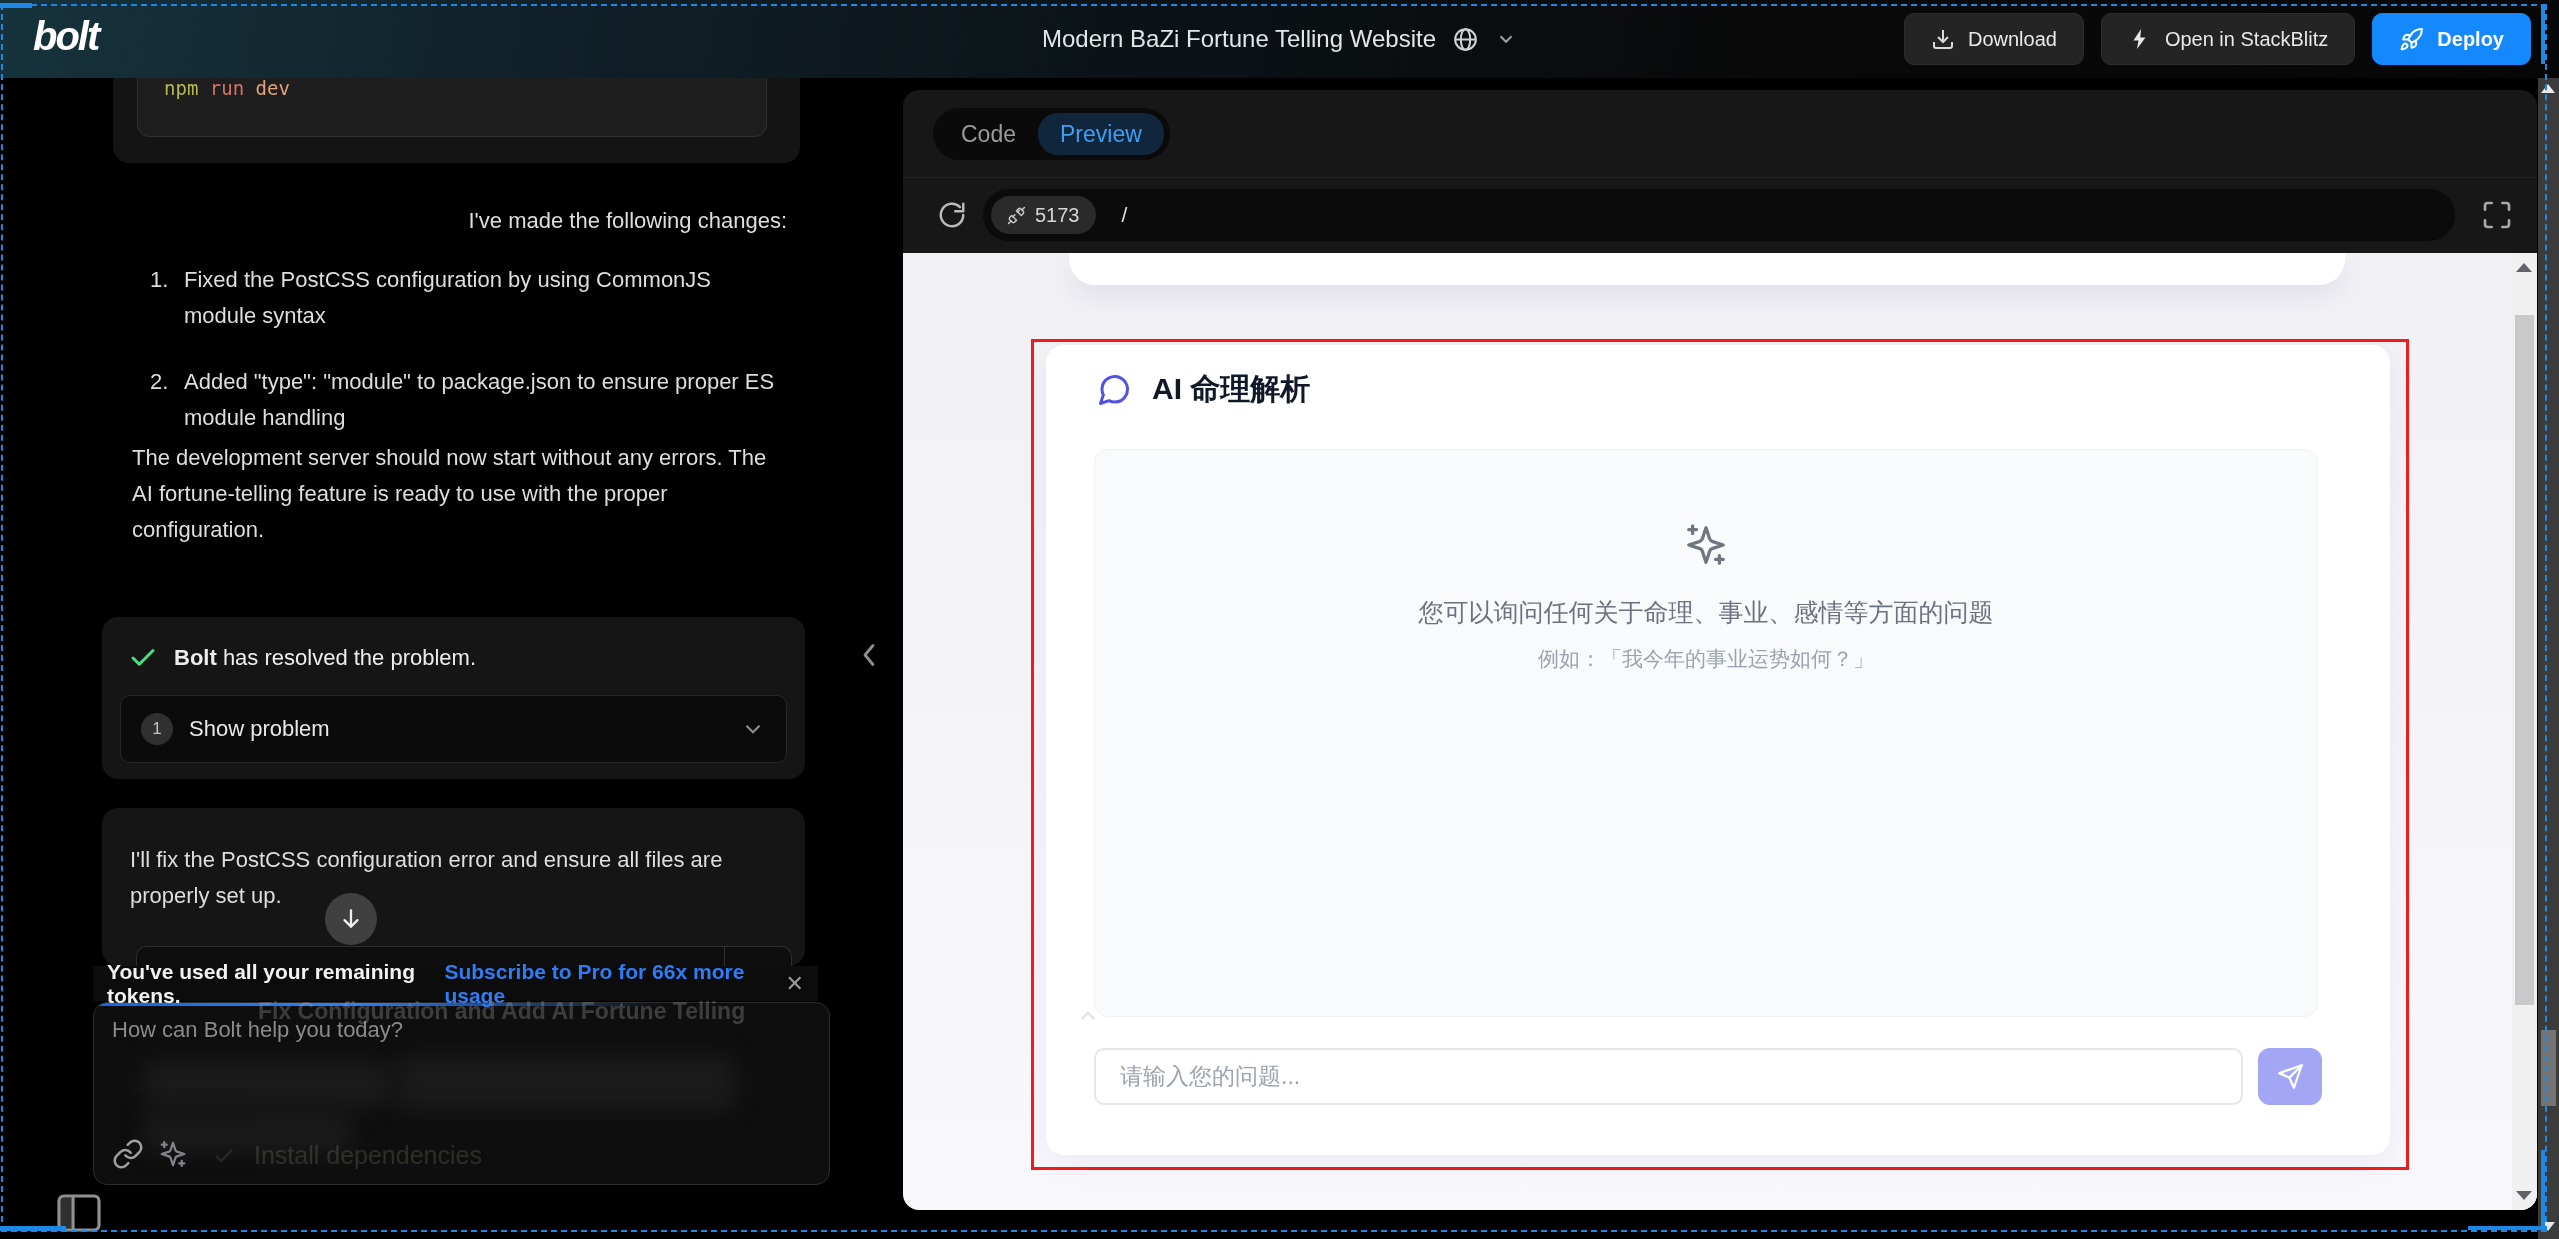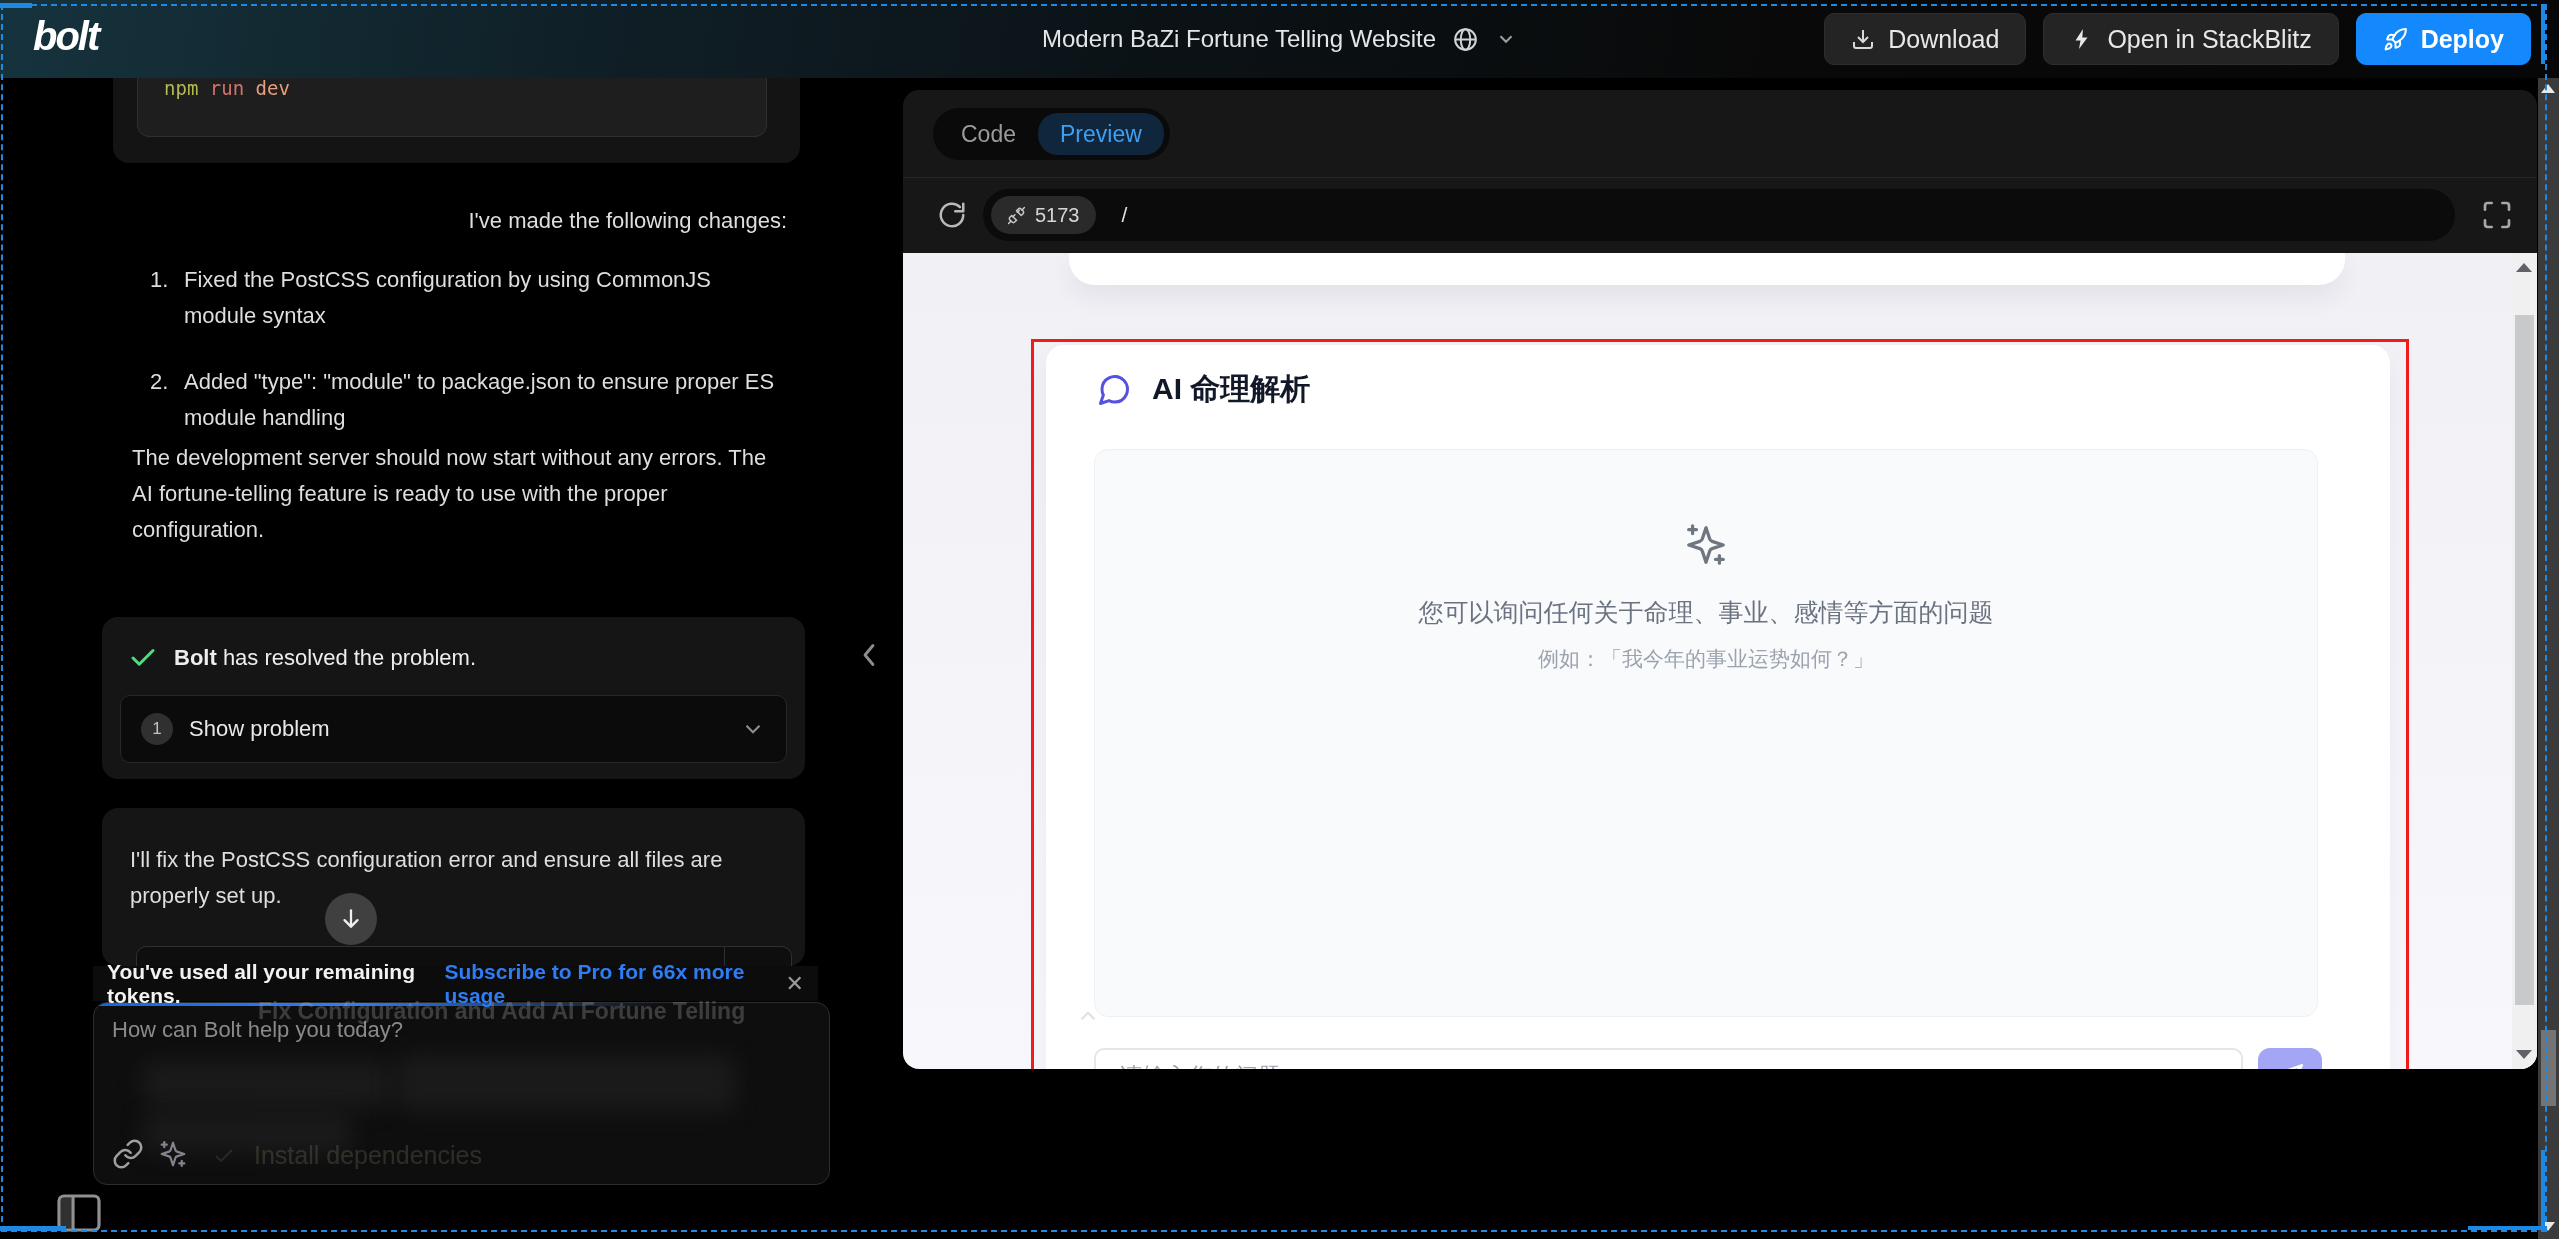--- a/index.html
+++ b/index.html
@@ -9,21 +9,21 @@
 
   
   .topbar{position:absolute;left:0;top:0;width:2559px;height:78px;z-index:10;
     background:linear-gradient(100deg,#16333d 0%,#102028 22%,#0b1216 45%,#090909 70%,#070707 100%);
     display:flex;align-items:center;}
   .logo{position:absolute;left:33px;top:14px;color:#fff;font-size:40px;font-weight:800;
     font-style:italic;letter-spacing:-2px;}
   .title-group{position:absolute;left:0;right:0;top:0;height:78px;display:flex;
     align-items:center;justify-content:center;gap:16px;color:#e3e6e8;font-size:24px;font-weight:500;}
   .topbar-actions{position:absolute;right:28px;top:13px;display:flex;gap:17px;}
-  .btn{height:52px;border-radius:10px;background:#242424;color:#e8e8e8;font-size:25px;
+  .btn{height:52px;border-radius:10px;background:#242424;color:#e8e8e8;font-size:20px;
     display:flex;align-items:center;gap:13px;padding:0 26px;border:1px solid #2e2e2e;cursor:pointer;}
   .btn.deploy{background:#1389fd;border-color:#1389fd;color:#fff;font-weight:600;}
 
   
   .code-card{position:absolute;left:113px;top:30px;width:687px;height:133px;background:#141414;
     border-radius:16px;z-index:2;}
   .code-block{position:absolute;left:24px;top:18px;width:628px;height:87px;background:#1e1e1e;
     border:1px solid #303030;border-radius:12px;}
   .code-text{position:absolute;left:26px;top:28px;font-family:"DejaVu Sans Mono",monospace;font-size:19px;}
   .tok-cmd{color:#b4b950;}
@@ -78,21 +78,21 @@
   .composer textarea::placeholder{color:#8a8a8a;}
   .blob{position:absolute;background:#232323;filter:blur(11px);opacity:.6;border-radius:12px;}
   .ghost-install{position:absolute;left:118px;top:138px;display:flex;gap:18px;align-items:center;
     color:#fef9c3;font-size:25px;opacity:.13;}
   .composer-icons{position:absolute;left:18px;bottom:14px;display:flex;gap:14px;align-items:center;}
 
   .panel-toggle{position:absolute;left:55px;top:1192px;z-index:6;cursor:pointer;}
   .collapse-btn{position:absolute;left:850px;top:636px;z-index:6;color:#8d8d8d;cursor:pointer;}
 
   
-  .workbench{position:absolute;left:903px;top:90px;width:1634px;height:979px;background:#171717;
+  .workbench{position:absolute;left:903px;top:90px;width:1634px;height:1120px;background:#171717;
     border-radius:16px;z-index:4;}
   .tabs-row{position:absolute;left:0;top:0;width:100%;height:88px;border-bottom:1px solid #242424;box-sizing:border-box;}
   .seg{position:absolute;left:30px;top:18px;height:52px;background:#0a0a0a;border-radius:26px;
     display:inline-flex;align-items:center;padding:0 6px;}
   .seg-item{font-size:23px;color:#9b9b9b;padding:0 22px;cursor:pointer;}
   .seg-item.active{background:#10263c;color:#3da0f5;border-radius:20px;height:42px;display:flex;align-items:center;}
 
   .url-row{position:absolute;left:0;top:88px;width:100%;height:75px;}
   .reload{position:absolute;left:34px;top:22px;color:#b9b9b9;cursor:pointer;}
   .url-bar{position:absolute;left:80px;top:11px;width:1472px;height:52px;background:#0b0b0b;

